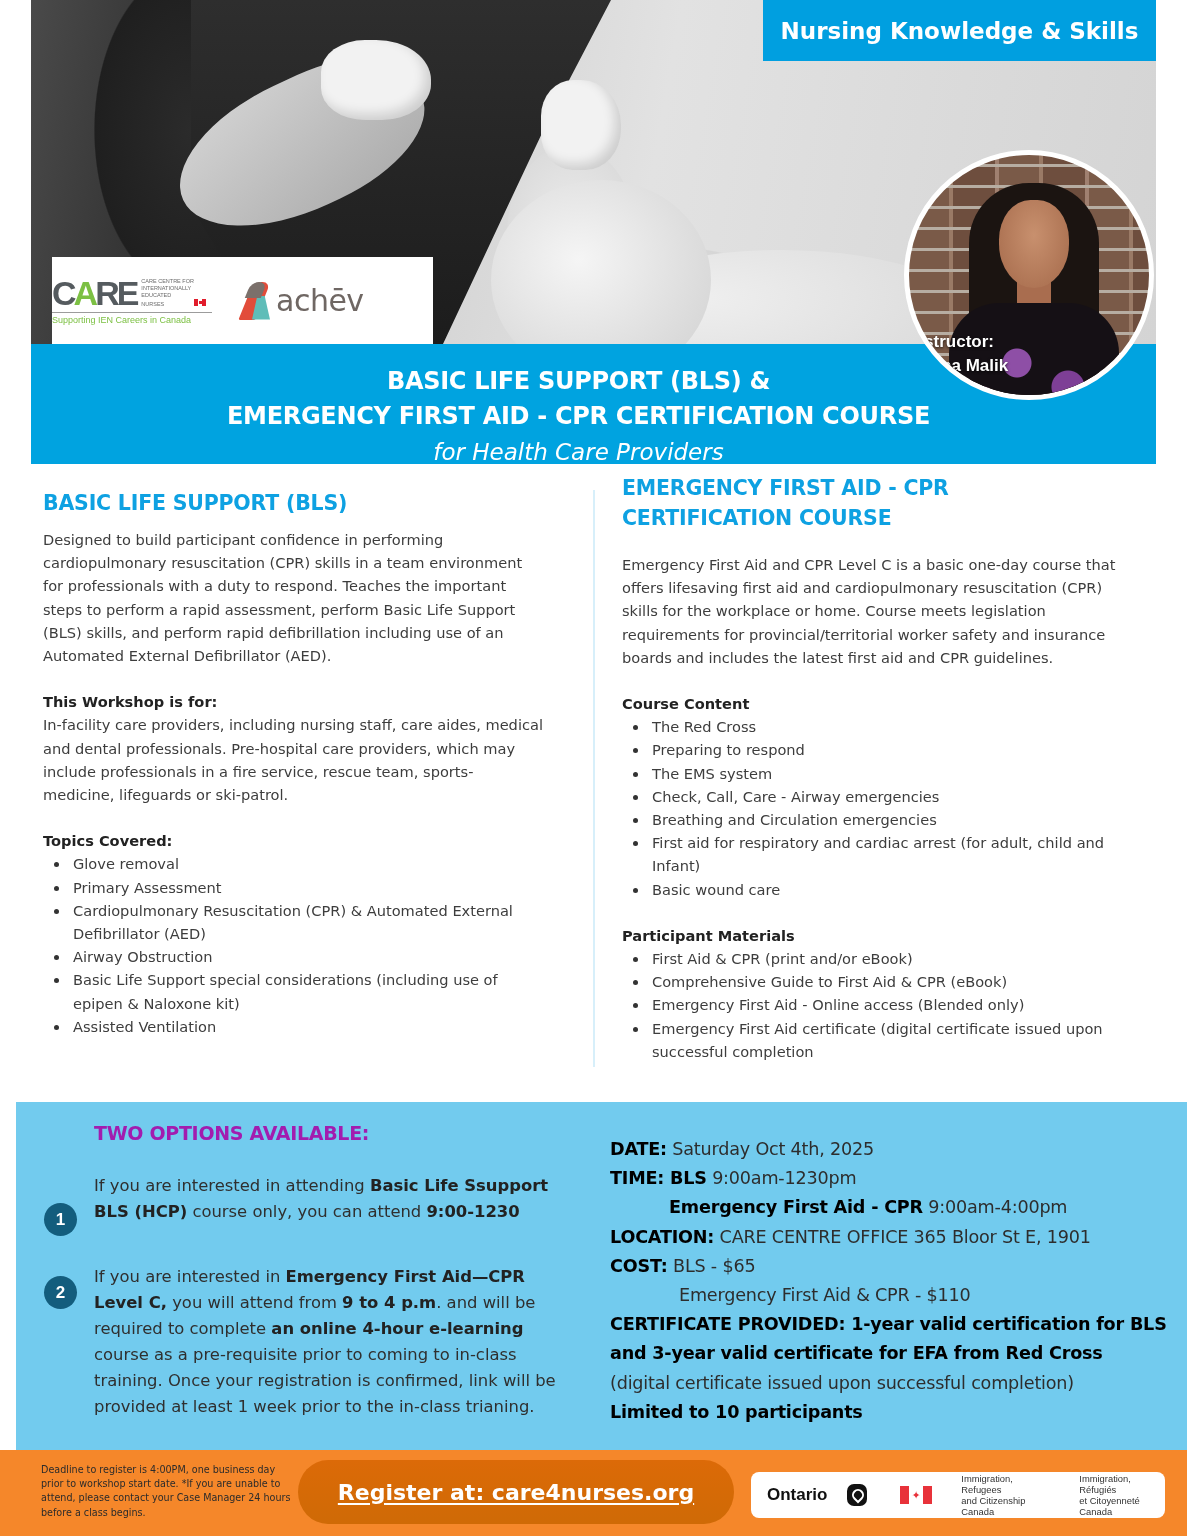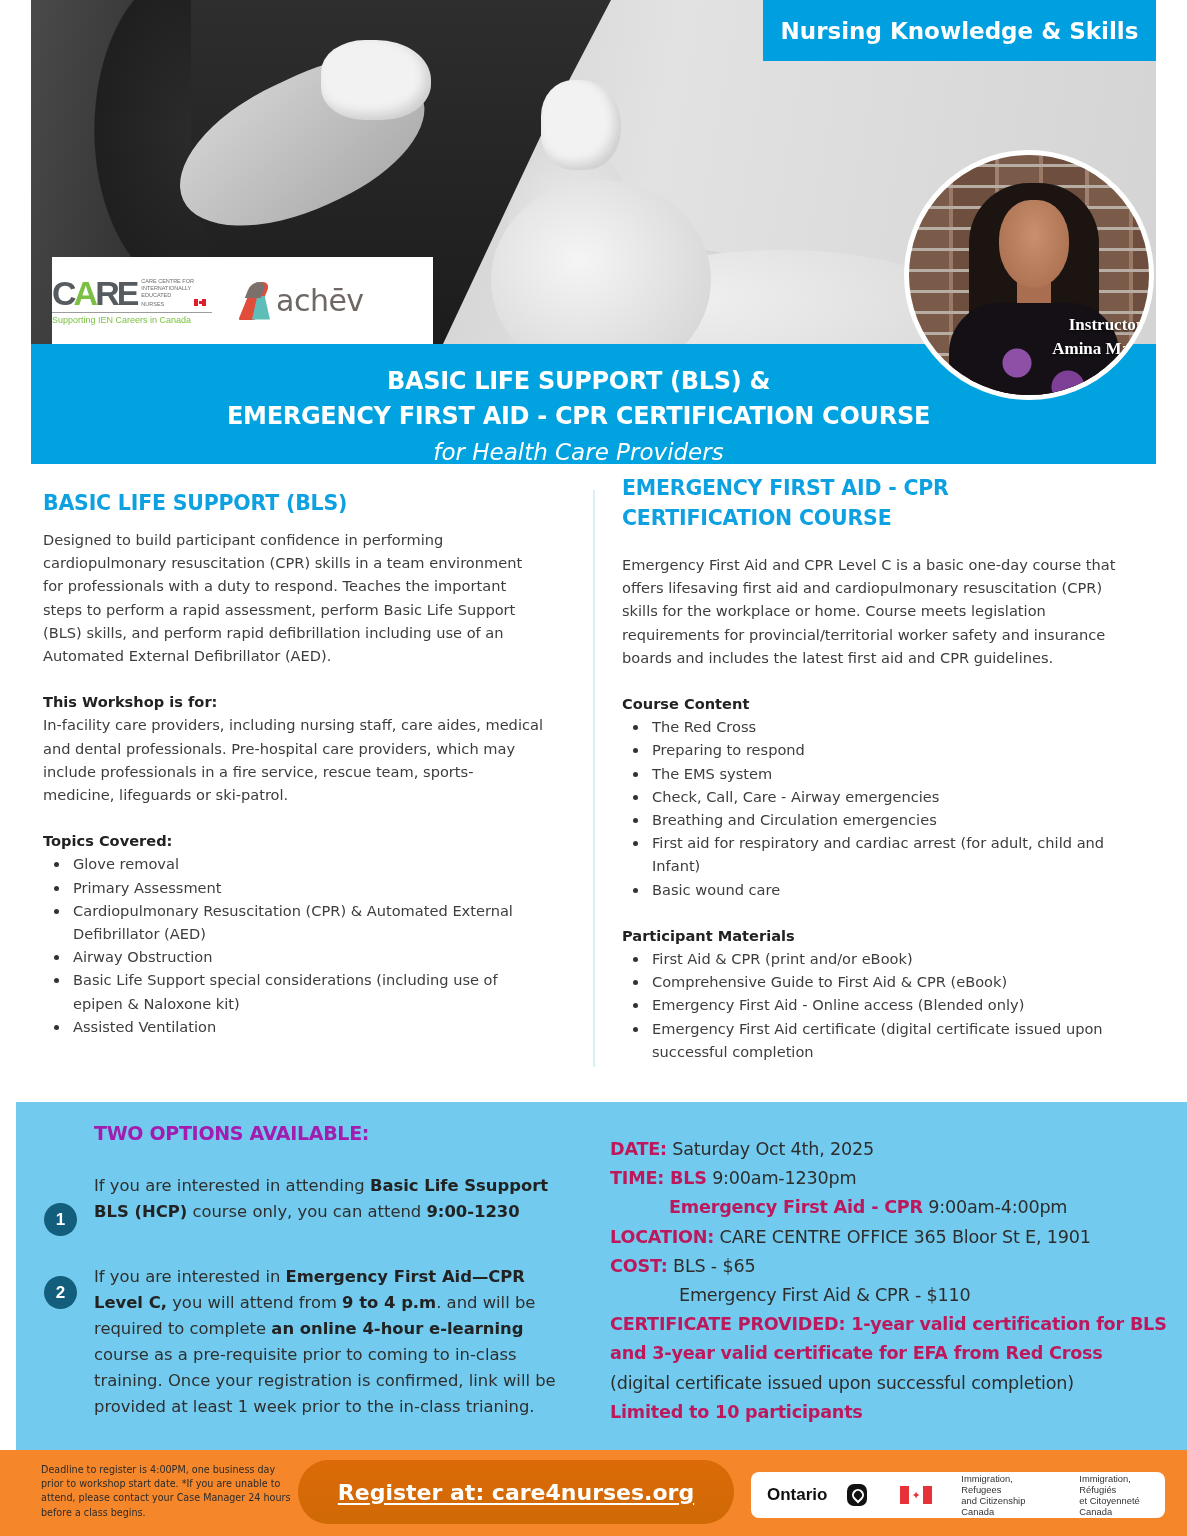--- a/index.html
+++ b/index.html
@@ -92,22 +92,22 @@
     .instructor-circle .dress {
       position: absolute; left: 40px; top: 148px; width: 170px; height: 120px;
       background:
         radial-gradient(circle at 40% 50%, #8e4fa6 0 14px, transparent 15px),
         radial-gradient(circle at 70% 70%, #7e3f96 0 16px, transparent 17px),
         radial-gradient(circle at 20% 80%, #9a5ab2 0 12px, transparent 13px),
         #151015;
       border-radius: 50px 50px 0 0;
     }
     .instructor-label {
-      position: absolute; left: 0; width: 100%; top: 158px; text-align: right; color: #ffffff;
-      font-family: Liberation Serif, serif; font-weight: bold; font-size: 17px; line-height: 24px;
+      position: absolute; left: 0; width: 100%; top: 175px; text-align: left; color: #ffffff;
+      font-family: Liberation Sans, sans-serif; font-weight: bold; font-size: 17px; line-height: 24px;
       text-shadow: 0 1px 3px rgba(0,0,0,0.8);
     }
 
     .title-band {
       position: absolute; left: 31px; top: 344px; width: 1125px; height: 120px;
       background: #00a3e0; color: #ffffff; text-align: center; padding-top: 20px; padding-right: 30px;
     }
     .title-band .t1, .title-band .t2 {
       font-family: "DejaVu Sans", sans-serif; font-weight: bold; font-size: 24px; line-height: 35px; letter-spacing: -0.3px;
     }
@@ -149,21 +149,21 @@
       color: #ffffff; font-family: "Liberation Sans", sans-serif; font-weight: bold; font-size: 17px;
       display: flex; align-items: center; justify-content: center;
     }
     .badge-1 { top: 1203px; }
     .badge-2 { top: 1276px; }
 
     .details {
       position: absolute; left: 610px; top: 1135px; width: 570px; font-family: "DejaVu Sans", sans-serif;
       font-size: 17.6px; line-height: 29.2px; color: #2d2d2d; letter-spacing: -0.2px;
     }
-    .details b { color: #be185d; }
+    .details b { color: #000000; }
     .details .indent1 { padding-left: 59px; }
     .details .indent2 { padding-left: 69px; }
 
     
     .footer { position: absolute; left: 0; top: 1450px; width: 1187px; height: 86px; background: #f5872a; }
     .deadline {
       position: absolute; left: 41px; top: 1463px; width: 250px; font-family: "DejaVu Sans", sans-serif;
       font-size: 9.6px; line-height: 14.2px; color: #2b2b2b;
     }
     .register-btn {

